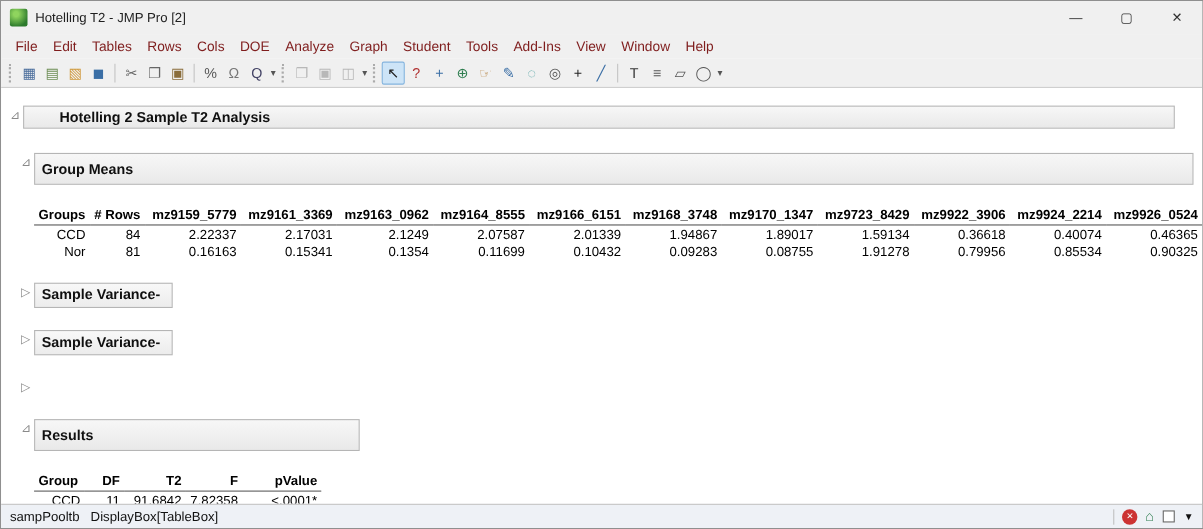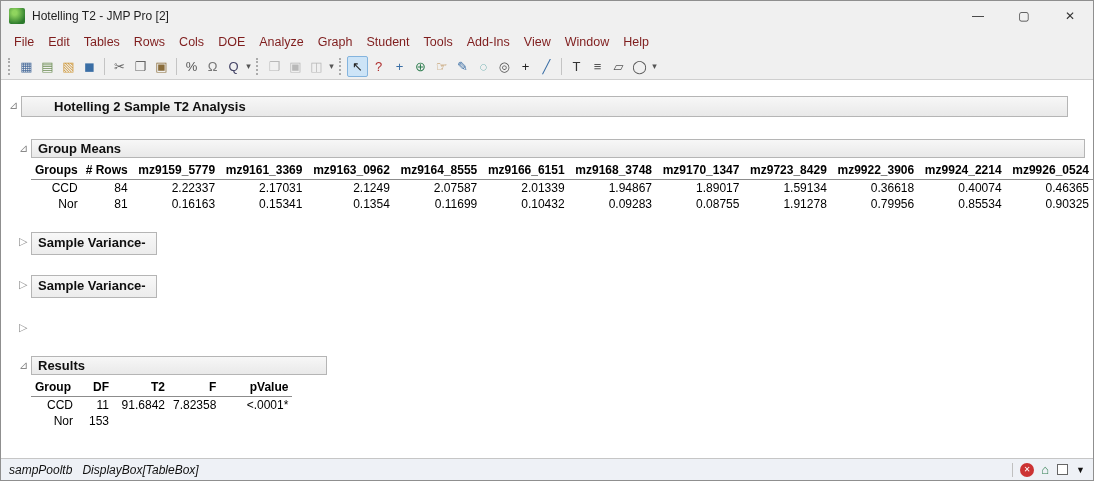--- a/index.html
+++ b/index.html
@@ -22,41 +22,41 @@
   .tbtn { width:21px; height:21px; display:flex; align-items:center; justify-content:center; font-size:13px; border:1px solid transparent; border-radius:2px; cursor:default; }
   .tbtn.selected { background:#cde4f7; border:1px solid #84b4de; }
   .tb-sep { width:1px; height:17px; border-left:1px solid #c4c4c4; margin:0 4px; }
   .tb-grip { width:3px; height:17px; border-left:2px dotted #ababab; margin:0 5px 0 3px; }
   .tb-drop { font-size:9px; color:#555; width:9px; text-align:center; cursor:default; }
 
   
   .content { flex:1 1 auto; background:#ffffff; padding:8px 0 0 8px; overflow:hidden; }
   .outline-row { display:flex; align-items:flex-start; }
   .disc { width:12px; flex:0 0 12px; font-size:11px; line-height:19px; color:#8a8a8a; cursor:default; }
-  .hbar { background:linear-gradient(#f7f7f7,#e9e9e9); border:1px solid #b5b5b5; height:19px; display:flex; align-items:center; padding:0 6px; font-weight:bold; font-size:13px; color:#101010; white-space:nowrap; }
+  .hbar { background:linear-gradient(#f7f7f7,#e9e9e9); border:1px solid #b5b5b5; height:29px; display:flex; align-items:center; padding:0 6px; font-weight:bold; font-size:13px; color:#101010; white-space:nowrap; }
   .main { margin-top:8px; }
   .main-bar { flex:1; height:21px; margin-right:25px;padding-left:32px; }
   .grow { flex:1; margin-right:8px; }
   .sections { margin-left:10px; }
   .gm-row { margin-top:22px; }
 
-  table.jmp { border-collapse:collapse; table-layout:fixed; margin:4px 0 0 12px; }
+  table.jmp { border-collapse:collapse; table-layout:fixed; margin:19px 0 0 12px; }
   table.jmp th { font-weight:bold; font-size:12px; color:#000; text-align:right; padding:1px 4px 2px 4px; border-bottom:1px solid #8c8c8c; white-space:nowrap; }
   table.jmp th.l { text-align:left; }
   table.jmp td { font-size:12px; color:#000; text-align:right; padding:1px 4px; white-space:nowrap; }
   table.jmp td.l { text-align:right; }
 
   .cbox-row { display:flex; align-items:flex-start; margin-top:20px; }
   .cbox { border:1px solid #b5b5b5; background:linear-gradient(#f8f8f8,#ececec); padding:2px 10px 3px 6px; font-weight:bold; font-size:13px; line-height:16px; color:#101010; white-space:nowrap; cursor:default; }
   .results-row { margin-top:19px; }
   .results-bar { width:296px; }
 
   
   .statusbar { height:22px; flex:0 0 22px; background:#eef1f6; border-top:1px solid #c6c6c6; display:flex; align-items:center; padding:0 8px; font-size:12px; color:#111; }
-  .st-text { margin-right:10px;font-style:italic; }
+  .st-text { margin-right:10px; }
   .st-right { margin-left:auto; display:flex; align-items:center; }
   .st-sep { width:1px; height:14px; background:#c0c0c0; margin:0 7px; }
   .st-err { width:14px; height:14px; border-radius:50%; color:#fff; font-size:8px; display:flex; align-items:center; justify-content:center; margin-right:7px; cursor:default; }
   .st-home { font-size:13px; font-weight:bold; margin-right:8px; cursor:default; }
   .st-check { width:11px; height:11px; border:1px solid #666; background:#fff; margin-right:8px; cursor:default; }
   .st-drop { font-size:9px; color:#111; cursor:default; }
 </style>
 </head>
 <body>
 

